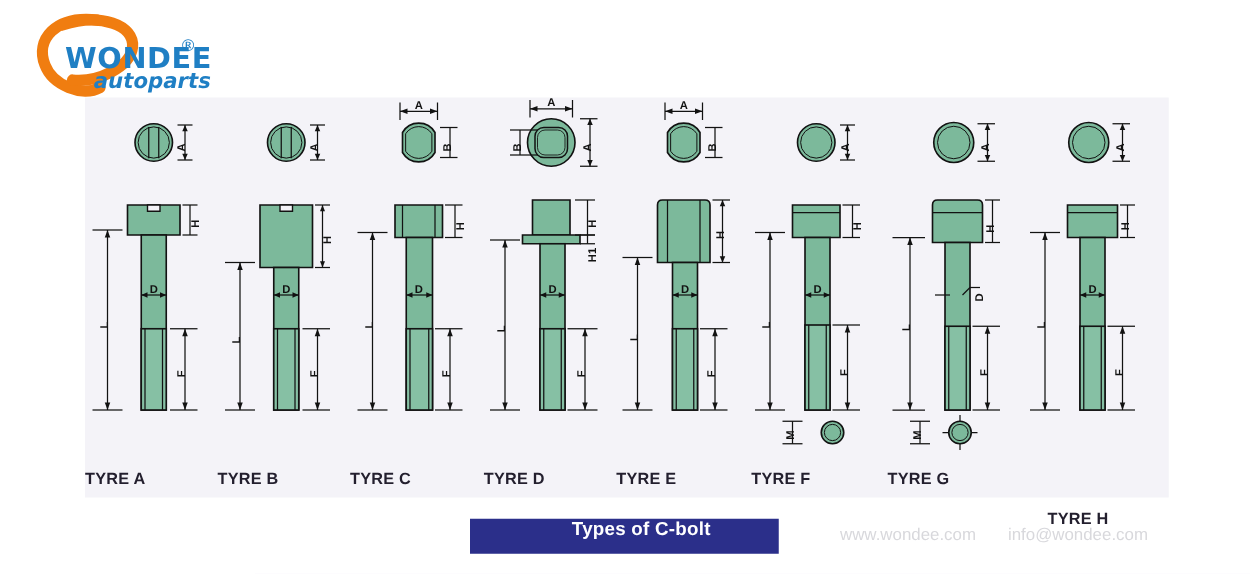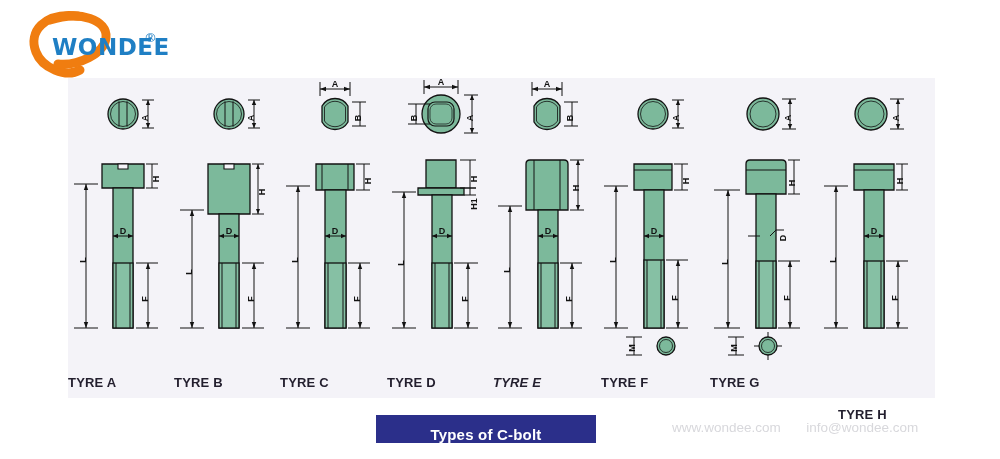--- a/index.html
+++ b/index.html
@@ -45,21 +45,21 @@
     font-family:"Liberation Sans", sans-serif;
     font-size:13px;font-weight:bold;color:#231f2e;
     letter-spacing:.2px;
     width:110px;text-align:left;
   }
 
   
   .title-bar{
     position:absolute;left:376px;top:415px;width:220px;height:28px;
     background:#2b2f8a;
-    display:flex;align-items:flex-end;justify-content:center;
+    display:flex;align-items:flex-start;justify-content:center;padding-left:27px;
   }
   .title-bar span{
     color:#ffffff;font-size:15px;font-weight:bold;
     font-family:"Liberation Sans", sans-serif;
     letter-spacing:.2px;
   }
   .footer-links{
     position:absolute;left:672px;top:420px;
     font-size:13.5px;color:#d8d8dc;
     font-family:"Liberation Sans", sans-serif;
@@ -82,20 +82,21 @@
 
 <div id="stage">
 
   <div class="logo">
     <svg width="180" height="72" viewBox="0 0 180 72">
       <path d="M56 8 C 22 4, 6 24, 14 44 C 20 60, 44 70, 58 62" fill="none" stroke="#f07d10" stroke-width="9" stroke-linecap="round"></path>
       <path d="M28 12 C 58 2, 86 12, 84 30 C 82 46, 56 58, 36 56" fill="none" stroke="#f07d10" stroke-width="9" stroke-linecap="round"></path>
     </svg>
     <div class="logo-word">WONDEE</div>
     <div class="logo-reg">®</div>
+    <div class="logo-sub">autoparts</div>
   </div>
 
   <div class="panel">
     <svg width="867" height="320" viewBox="0 0 867 320">
 
       <g>
 
         <g>
           <circle cx="55" cy="36" r="15" class="body-fill"></circle>
           <circle cx="55" cy="36" r="12.5" fill="none" stroke="#121212" stroke-width="0.8"></circle>
@@ -571,21 +572,21 @@
         </g>
       </g>
 
     </svg>
   </div>
 
   <div class="tyre-label" style="left:68px;">TYRE A</div>
   <div class="tyre-label" style="left:174px;">TYRE B</div>
   <div class="tyre-label" style="left:280px;">TYRE C</div>
   <div class="tyre-label" style="left:387px;">TYRE D</div>
-  <div class="tyre-label" style="left:493px;font-style:italic;">TYRE E</div>
+  <div class="tyre-label" style="left:493px;">TYRE E</div>
   <div class="tyre-label" style="left:601px;">TYRE F</div>
   <div class="tyre-label" style="left:710px;">TYRE G</div>
   <div class="tyre-label" style="left:838px;margin-top:32px;">TYRE H</div>
 
   <div class="title-bar">
     <span>Types of C-bolt</span>
   </div>
 
   <div class="footer-links">
     <span>www.wondee.com</span>

